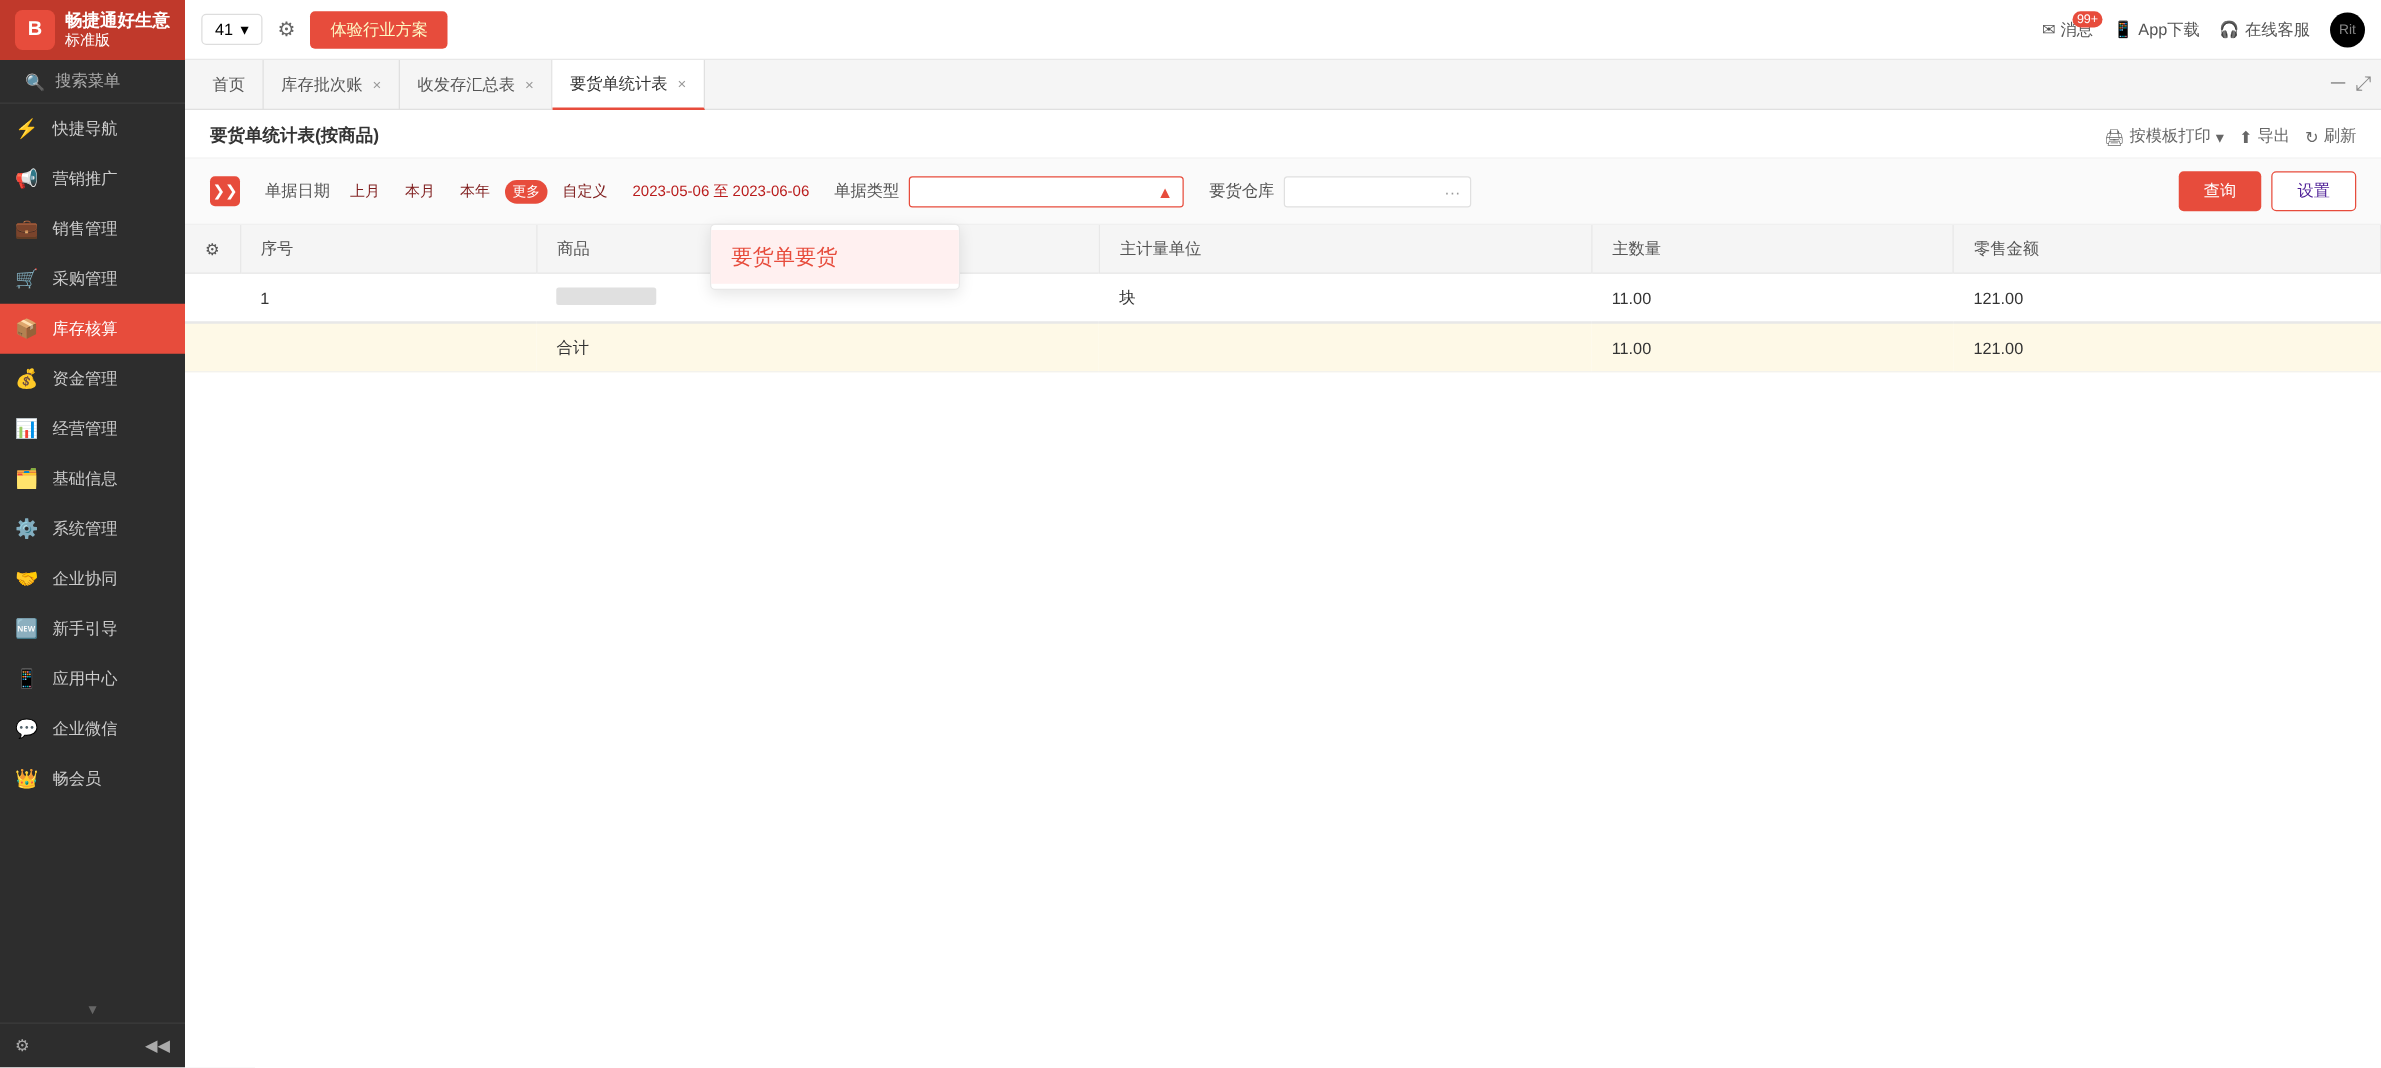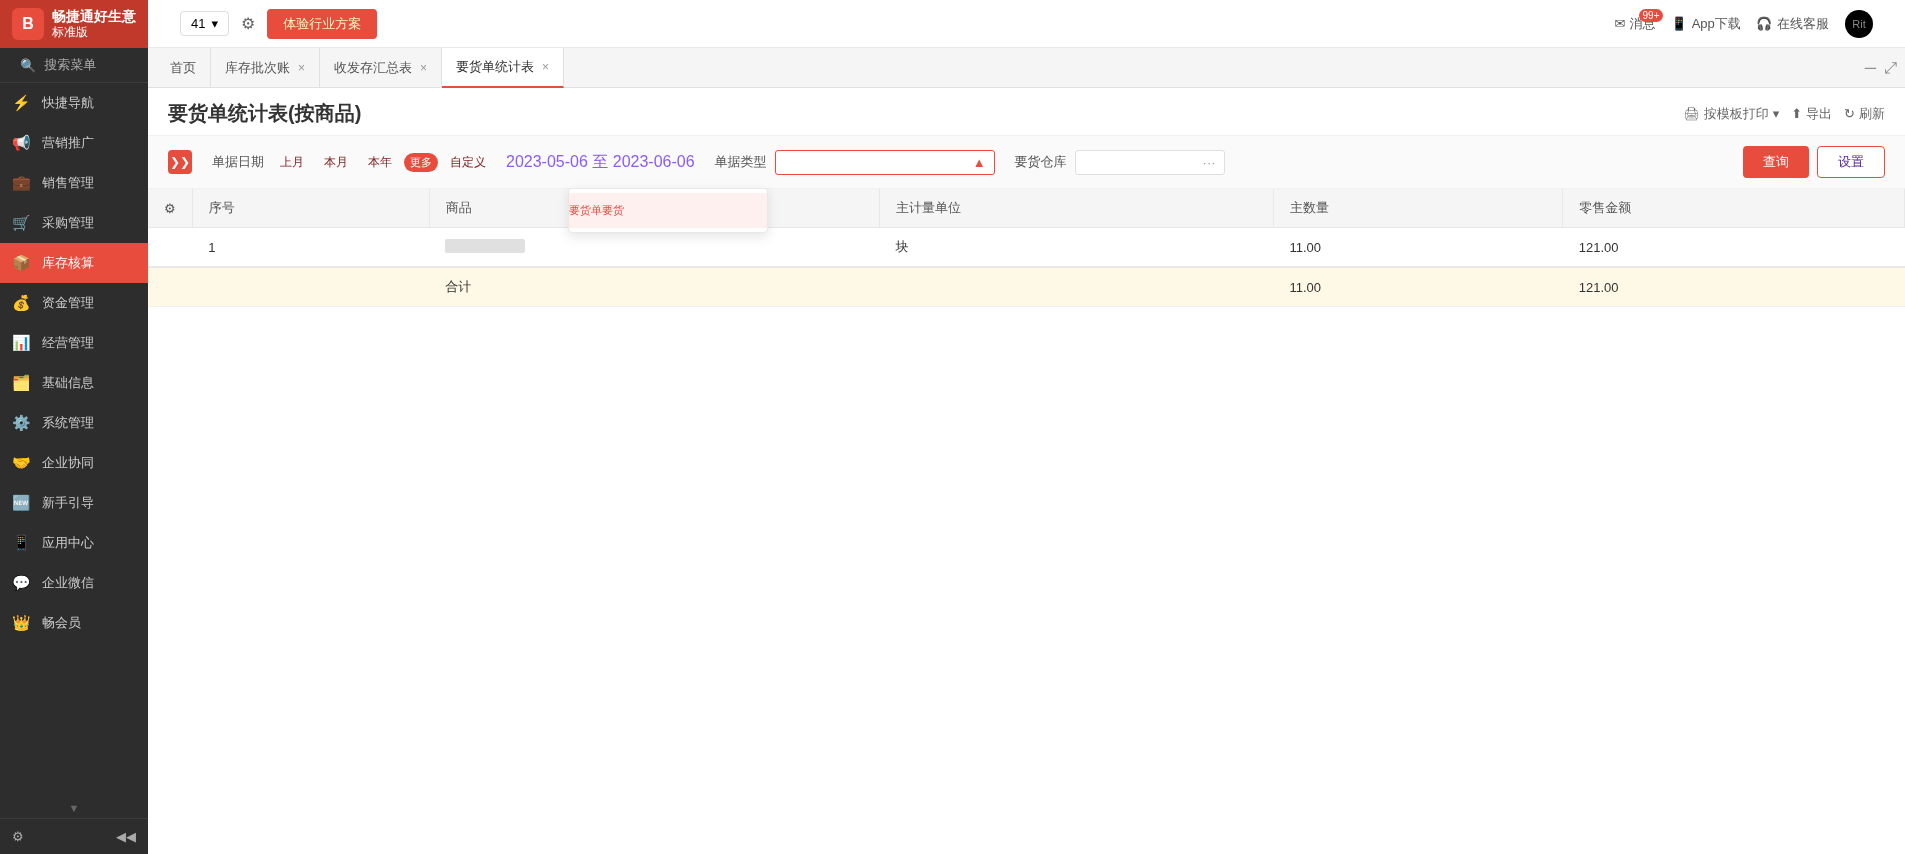--- a/index.html
+++ b/index.html
@@ -71,21 +71,21 @@
       height: 100%;
       overflow: hidden;
     }
 
     
     .top-header {
       background: white;
       height: 48px;
       display: flex;
       align-items: center;
-      padding: 0 32px;
+      padding: 0 13px;
       border-bottom: 1px solid #e8e8e8;
       justify-content: space-between;
     }
     .top-header-left {
       display: flex; align-items: center; gap: 12px;
     }
     .company-selector {
       display: flex; align-items: center; gap: 6px;
       border: 1px solid #ddd; border-radius: 4px; padding: 4px 10px;
       cursor: pointer; font-size: 13px;
@@ -146,21 +146,21 @@
       overflow: hidden;
       position: relative;
     }
 
     
     .page-header {
       display: flex; align-items: center; justify-content: space-between;
       padding: 12px 20px 8px;
       border-bottom: 1px solid #f0f0f0;
     }
-    .page-title { font-size: 20px; font-weight: 600; color: #333; }
+    .page-title { font-size: 14px; font-weight: 600; color: #333; }
     .page-actions { display: flex; align-items: center; gap: 12px; }
     .page-action-btn {
       display: flex; align-items: center; gap: 4px;
       color: #666; cursor: pointer; font-size: 13px;
     }
 
     
     .filter-bar {
       display: flex; align-items: center;
       padding: 10px 20px;
@@ -179,21 +179,21 @@
     .filter-label { color: #555; font-size: 13px; white-space: nowrap; }
     .date-options { display: flex; gap: 4px; align-items: center; }
     .date-btn {
       padding: 3px 8px; border-radius: 3px; cursor: pointer;
       font-size: 12px; color: #7f1d1d;
     }
     .date-badge {
       background: #e74c3c; color: white;
       font-size: 11px; padding: 2px 6px; border-radius: 10px; cursor: pointer;
     }
-    .date-range { font-size: 16px; color: #8b5cf6; margin-left: 4px; }
+    .date-range { font-size: 12px; color: #b91c1c; margin-left: 4px; }
     .filter-select {
       display: flex; align-items: center; gap: 4px;
       border: 1px solid #e0e0e0; border-radius: 3px;
       padding: 4px 30px 4px 8px;
       background: white; cursor: pointer; font-size: 13px;
       min-width: 200px; position: relative;
       border-color: #e74c3c; border-width: 1px;
     }
 
     .warehouse-select {
@@ -220,23 +220,23 @@
       left: 420px;
       background: white;
       border: 1px solid #e8e8e8;
       border-radius: 4px;
       box-shadow: 0 4px 12px rgba(0,0,0,0.1);
       z-index: 100;
       min-width: 200px;
       padding: 4px 0;
     }
     .dropdown-item {
-      padding: 10px 0;
+      padding: 10px 16px;
       cursor: pointer;
-      font-size: 11px;
+      font-size: 17px;
       color: #333;
     }
     .dropdown-item.selected { background: #fff0f0; color: #e74c3c; }
 
     
     .table-container {
       overflow: auto;
       flex: 1;
     }
     table {

